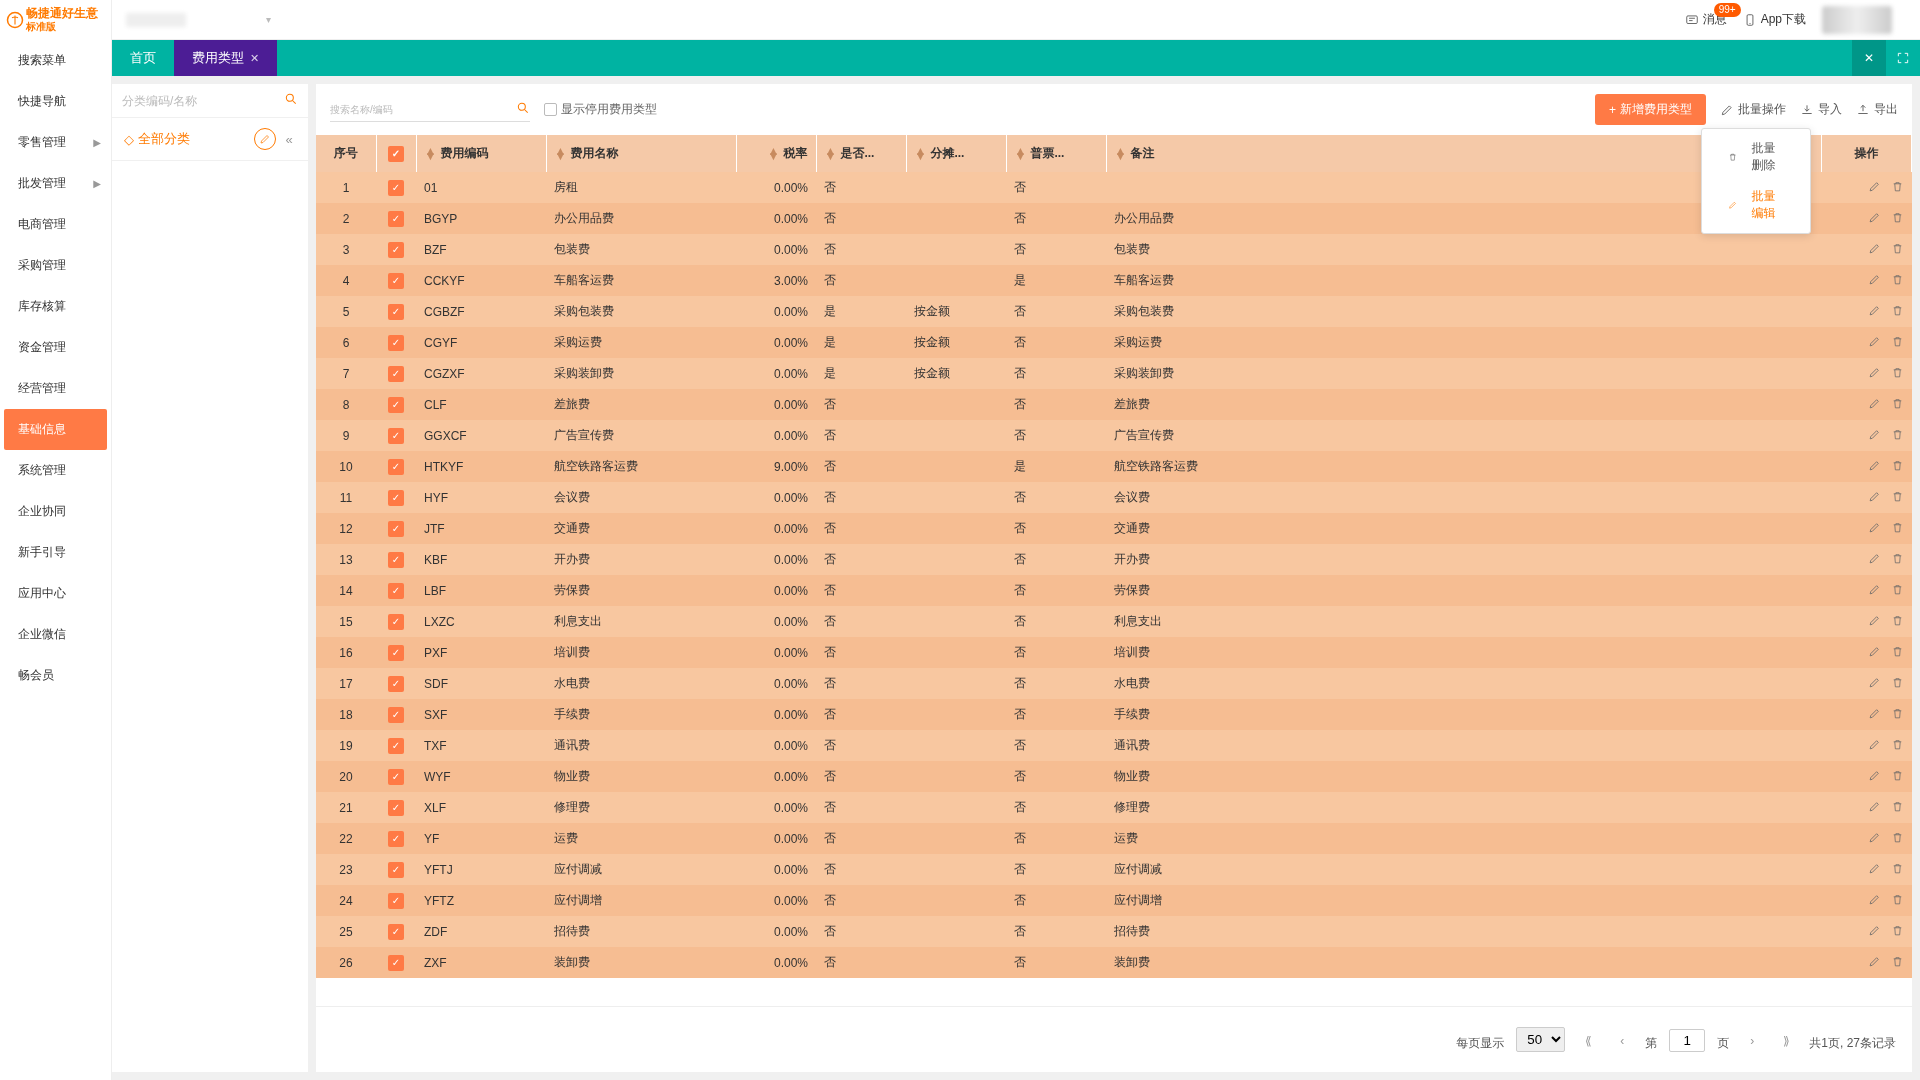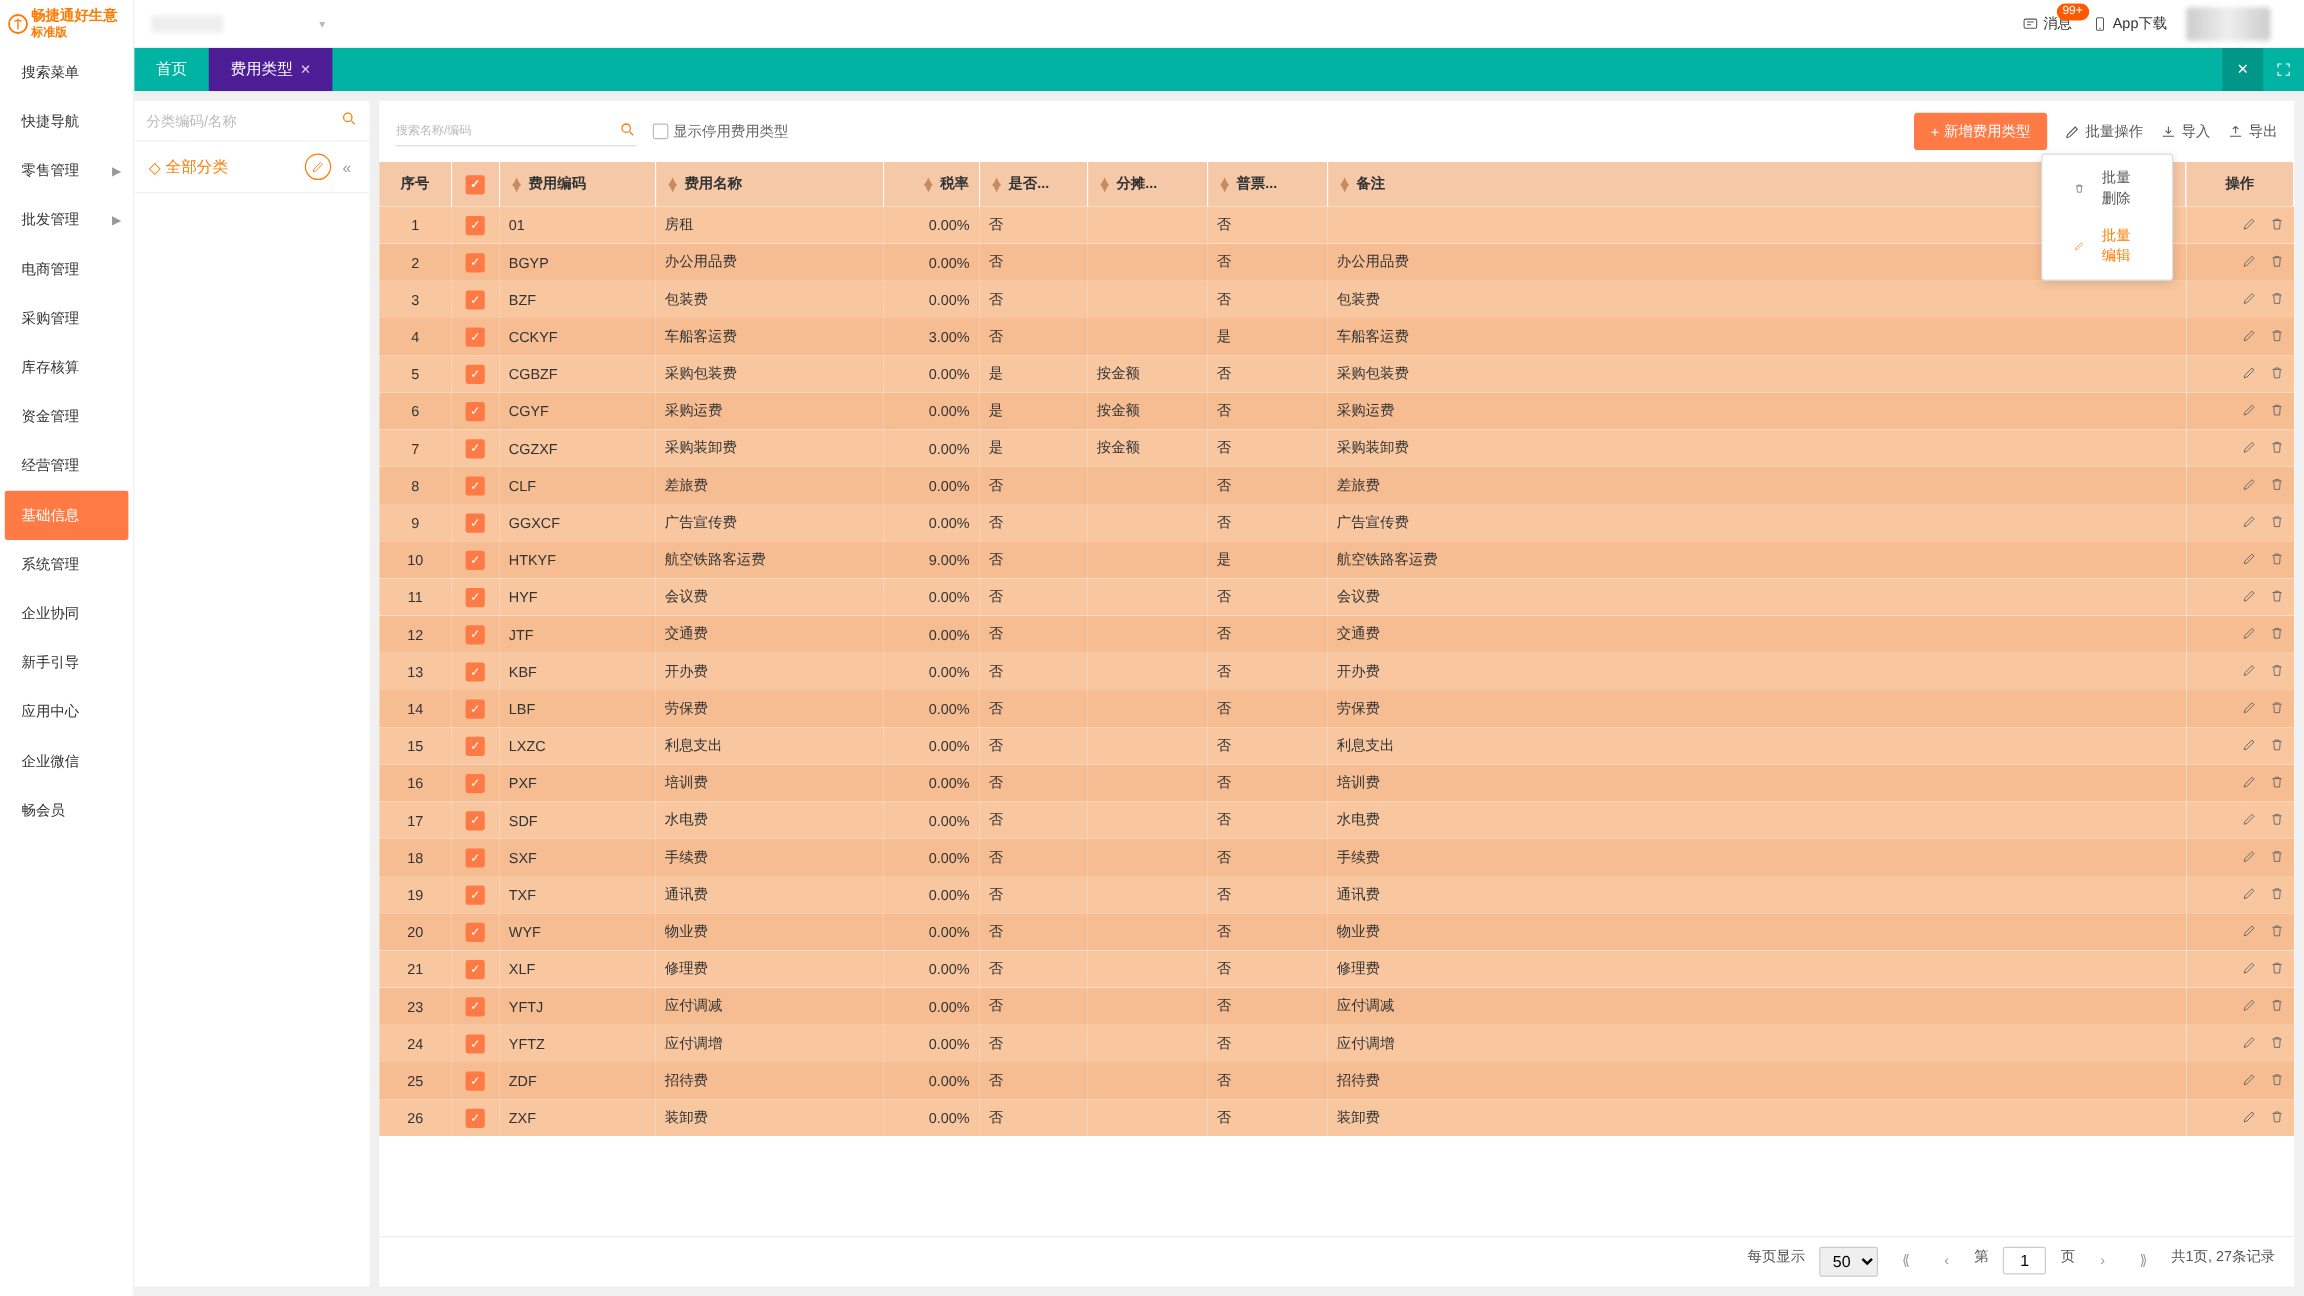--- a/index.html
+++ b/index.html
@@ -74,21 +74,21 @@
 th.center { text-align: center;}
 tbody tr { background: #f8c7a0; }
 tbody tr:nth-child(even){ background:#f6bd92;}
 tbody td { padding: 7px 8px; color: #333; white-space: nowrap; overflow: hidden;}
 td.center { text-align: center;}
 .chkcell { width: 16px; height: 16px; background: #ff7a45; border-radius: 2px; display: inline-flex; align-items: center; justify-content: center; color: #fff; font-size: 10px;}
 .act-icons { display:flex; gap:10px; justify-content:flex-end; color:#777;}
 .act-icons span{cursor:pointer;}
 
 
-.pager { padding: 8px 16px; display: flex; align-items: flex-start; justify-content: flex-end; gap: 12px; color: #555; border-top: 1px solid #eee;}
+.pager { padding: 20px 16px; display: flex; align-items: flex-end; justify-content: flex-end; gap: 12px; color: #555; border-top: 1px solid #eee;}
 .pager select { border: 1px solid #ccc; padding: 3px 6px; border-radius: 2px;}
 .pager .pbtn { width: 22px; height: 22px; display: inline-flex; align-items: center; justify-content: center; color: #999; cursor: pointer;}
 .pager input { width: 36px; text-align: center; border: 1px solid #ccc; border-radius: 2px; padding: 3px 0;}
 
 
 .c-idx{width:60px;} .c-chk{width:40px;} .c-code{width:130px;} .c-name{width:190px;} .c-tax{width:80px;text-align:right;} .c-b1{width:90px;} .c-b2{width:100px;} .c-b3{width:100px;} .c-remark{width:auto;} .c-ops{width:90px;}
 </style>
 </head>
 <body>
 
@@ -730,20 +730,41 @@
                   <span><svg width="13" height="13" viewBox="0 0 24 24">
                       <path d="M4 20l4-1 11-11-3-3L5 16l-1 4z" fill="none" stroke="#666" stroke-width="1.5"></path>
                     </svg></span>
                   <span><svg width="13" height="13" viewBox="0 0 24 24">
                       <path d="M5 7h14M9 7V5h6v2M7 7l1 13h8l1-13" fill="none" stroke="#666" stroke-width="1.4"></path>
                     </svg></span>
                 </div>
               </td>
             </tr>
             <tr>
+              <td class="center">22</td>
+              <td class="center"><span class="chkcell">✓</span></td>
+              <td>YF</td>
+              <td>运费</td>
+              <td style="text-align:right">0.00%</td>
+              <td>否</td>
+              <td></td>
+              <td>否</td>
+              <td>运费</td>
+              <td>
+                <div class="act-icons">
+                  <span><svg width="13" height="13" viewBox="0 0 24 24">
+                      <path d="M4 20l4-1 11-11-3-3L5 16l-1 4z" fill="none" stroke="#666" stroke-width="1.5"></path>
+                    </svg></span>
+                  <span><svg width="13" height="13" viewBox="0 0 24 24">
+                      <path d="M5 7h14M9 7V5h6v2M7 7l1 13h8l1-13" fill="none" stroke="#666" stroke-width="1.4"></path>
+                    </svg></span>
+                </div>
+              </td>
+            </tr>
+            <tr>
               <td class="center">23</td>
               <td class="center"><span class="chkcell">✓</span></td>
               <td>YFTJ</td>
               <td>应付调减</td>
               <td style="text-align:right">0.00%</td>
               <td>否</td>
               <td></td>
               <td>否</td>
               <td>应付调减</td>
               <td>

